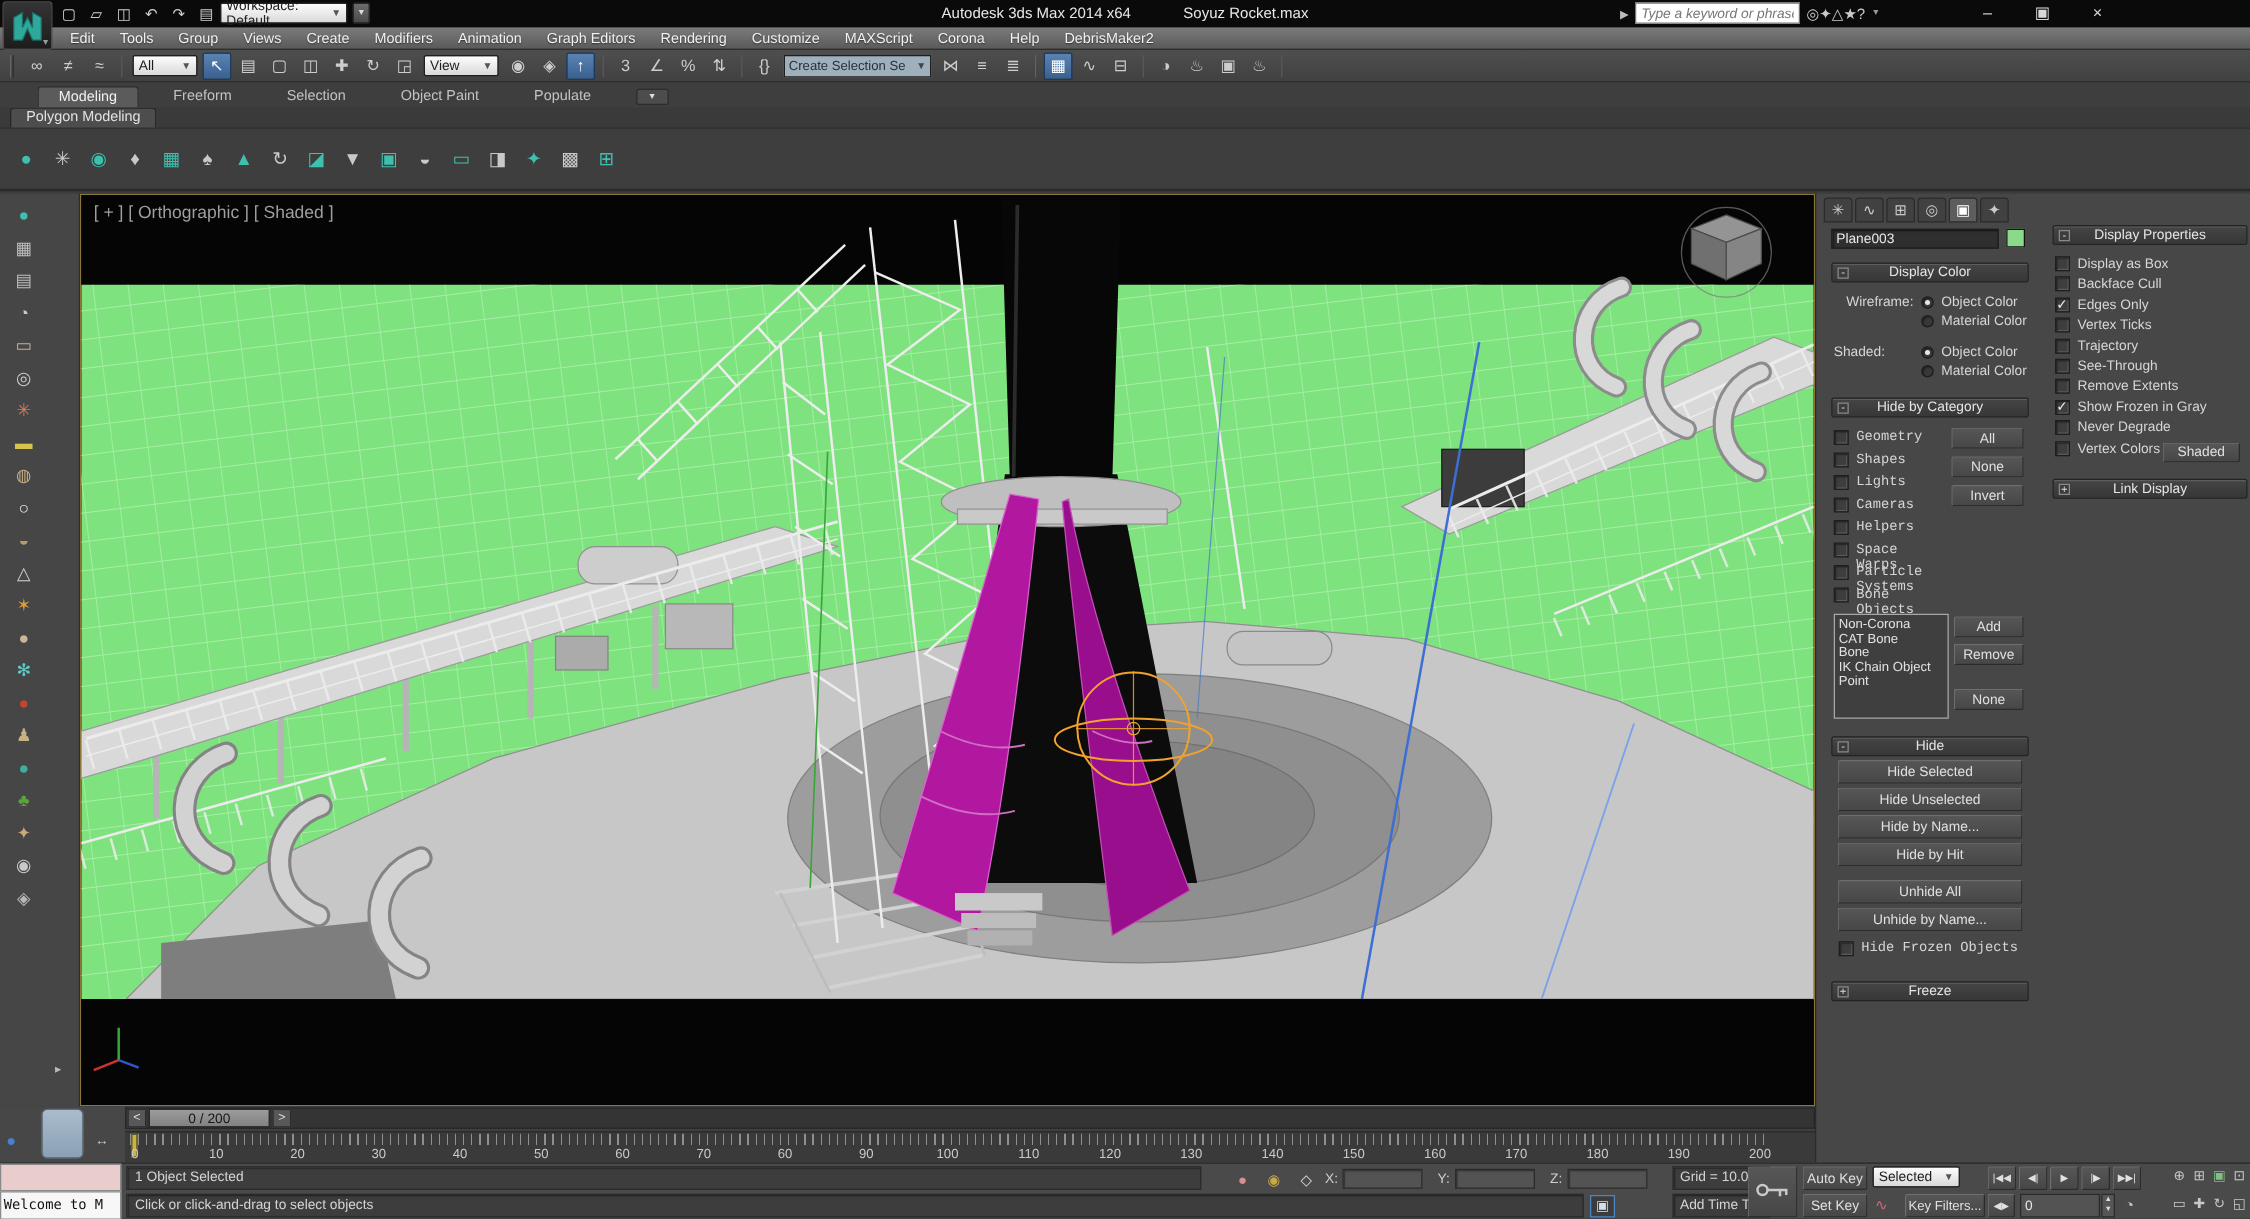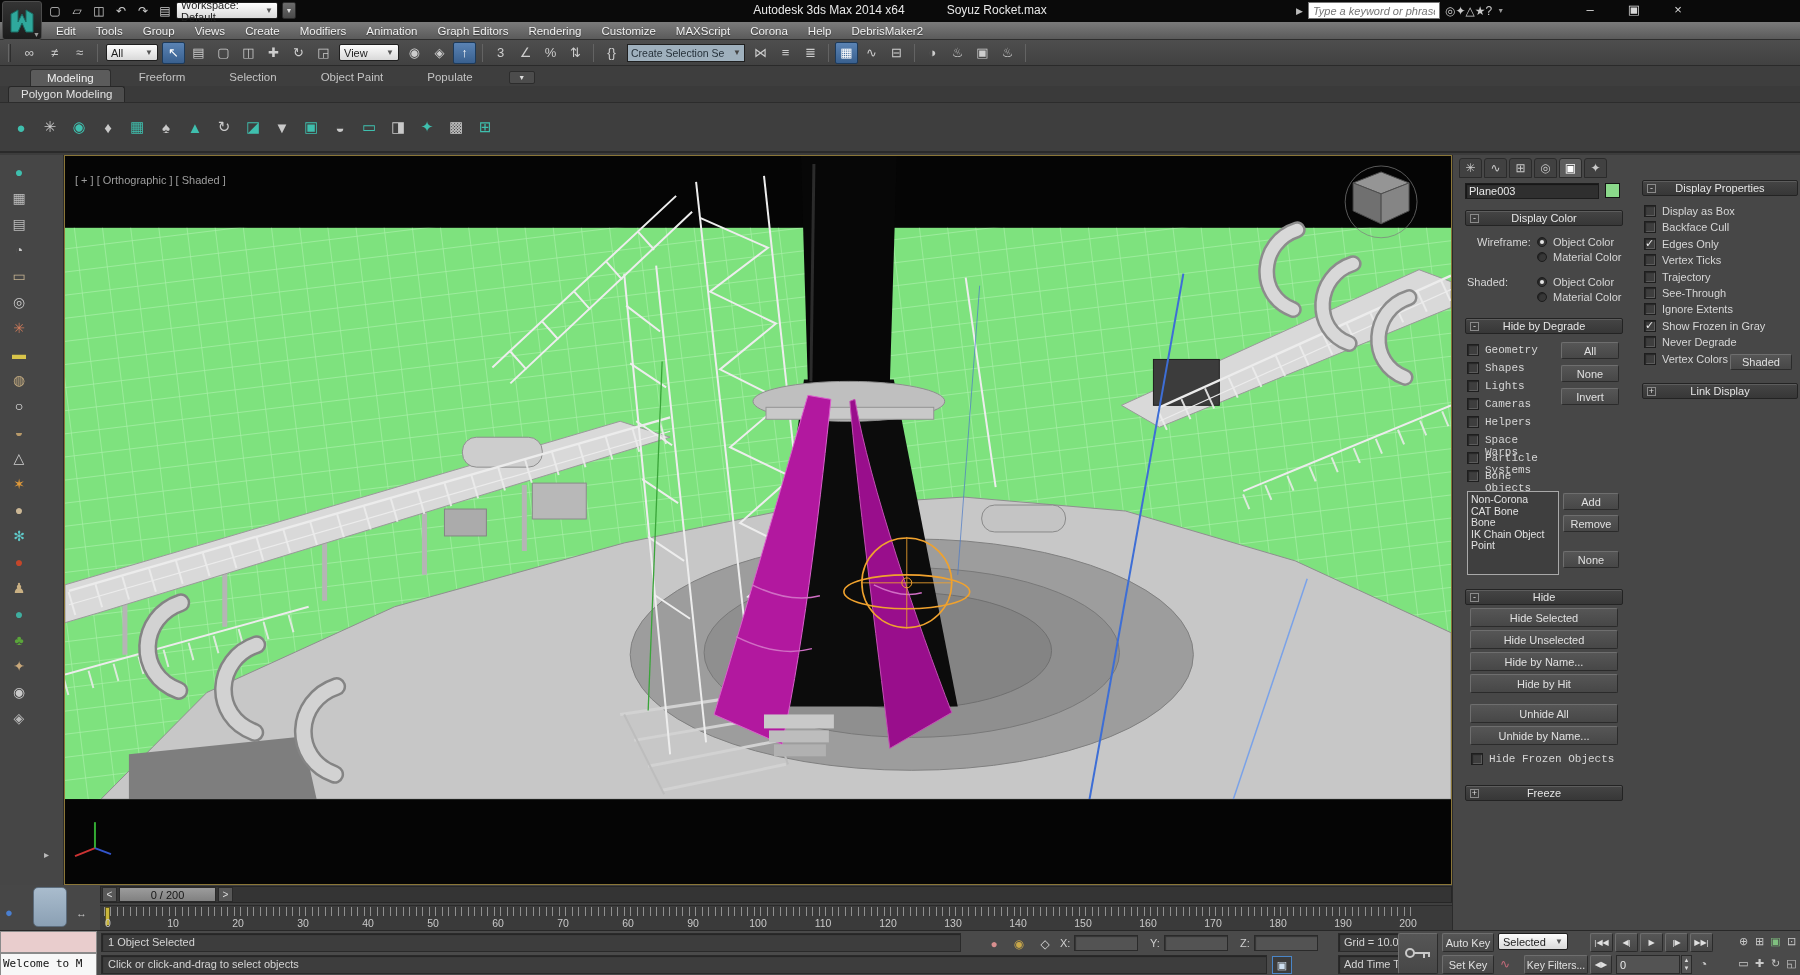--- a/index.html
+++ b/index.html
@@ -77,21 +77,21 @@
   #left-toolbar { position:absolute; left:0; top:155px; width:64px; height:730px; background:#464646;
     border-right:1px solid #2d2d2d; }
   .lt-ic { position:absolute; left:8px; width:22px; height:22px; display:flex; align-items:center;
     justify-content:center; font-size:14px; }
   #flyout-arrow { position:absolute; left:44px; top:694px; color:#bbb; font-size:10px; }
 
   
   #viewport { position:absolute; left:64px; top:155px; width:1388px; height:730px;
     border:1px solid #8a7638; background:#050505; }
   #viewport svg.scene { position:absolute; left:0; top:0; width:100%; height:100%; display:block; }
-  #vp-label { position:absolute; left:10px; top:18px; color:#9e9e9e; font-size:11px; z-index:5; }
+  #vp-label { position:absolute; left:10px; top:5px; color:#9e9e9e; font-size:14px; z-index:5; }
 
   
   #command-panel { position:absolute; left:1452px; top:155px; width:348px; height:775px; background:#474747;
     border-left:1px solid #2a2a2a; }
   .cp-col { position:absolute; top:0; }
   #cp-col1 { left:12px; width:158px; }
   #cp-col2 { left:189px; width:156px; }
   #cp-tabs { position:absolute; left:6px; top:3px; display:flex; gap:2px; }
   .cptab { width:23px; height:20px; display:flex; align-items:center; justify-content:center;
     color:#c9c9c9; font-size:12px; background:#414141; border:1px solid #2b2b2b; border-radius:3px 3px 0 0; }
@@ -509,21 +509,21 @@
           <span style="position:absolute;left:88px;top:25px">Material Color</span>
           <span style="position:absolute;left:2px;top:50px">Shaded:</span>
           <span class="radio on" style="position:absolute;left:72px;top:51px"></span>
           <span style="position:absolute;left:88px;top:50px">Object Color</span>
           <span class="radio" style="position:absolute;left:72px;top:66px"></span>
           <span style="position:absolute;left:88px;top:65px">Material Color</span>
         </div>
       </div>
 
       <div class="rollout" style="top:163px">
-        <div class="rl-head"><span class="rl-toggle">-</span><span>Hide by Degrade</span></div>
+        <div class="rl-head"><span class="rl-toggle">-</span><span>Hide by Category</span></div>
         <div style="position:relative">
           <div style="position:absolute;left:0;top:8px;width:92px">
   <div class="cbrow">
     <span class="cb"></span>
     <span class="lbl">Geometry</span>
   </div>
 
   <div class="cbrow">
     <span class="cb"></span>
     <span class="lbl">Shapes</span>
@@ -631,21 +631,21 @@
     <span class="lbl">Trajectory</span>
   </div>
 
   <div class="dprow">
     <span class="cb"></span>
     <span class="lbl">See-Through</span>
   </div>
 
   <div class="dprow">
     <span class="cb"></span>
-    <span class="lbl">Ignore Extents</span>
+    <span class="lbl">Remove Extents</span>
   </div>
 
   <div class="dprow">
     <span class="cb on"></span>
     <span class="lbl">Show Frozen in Gray</span>
   </div>
 
   <div class="dprow">
     <span class="cb"></span>
     <span class="lbl">Never Degrade</span>

